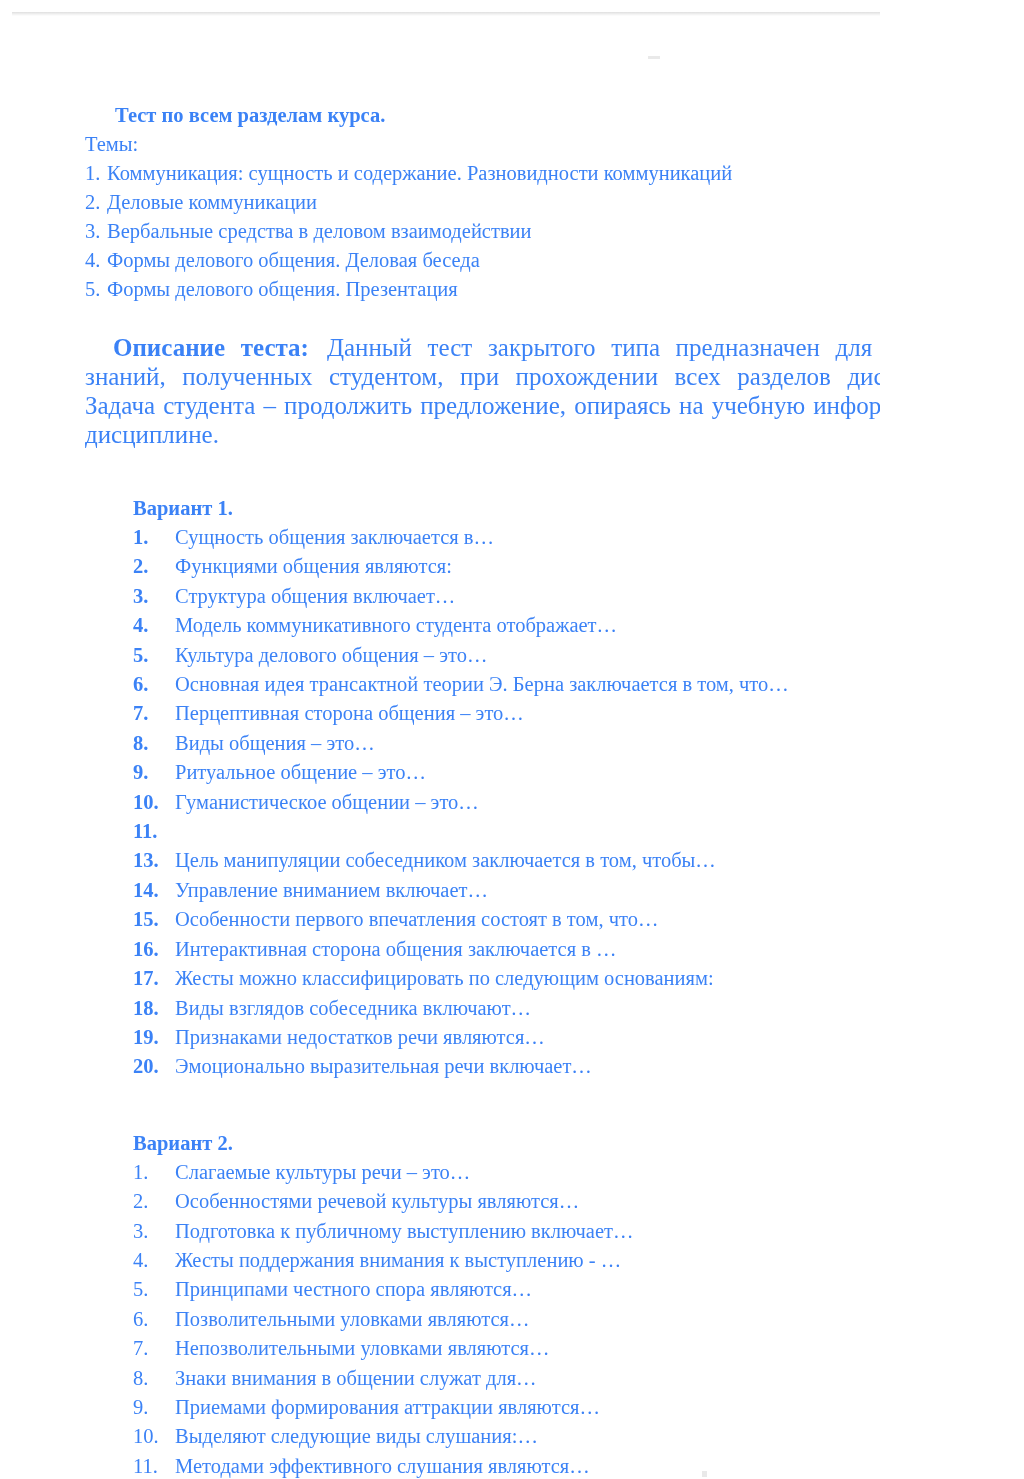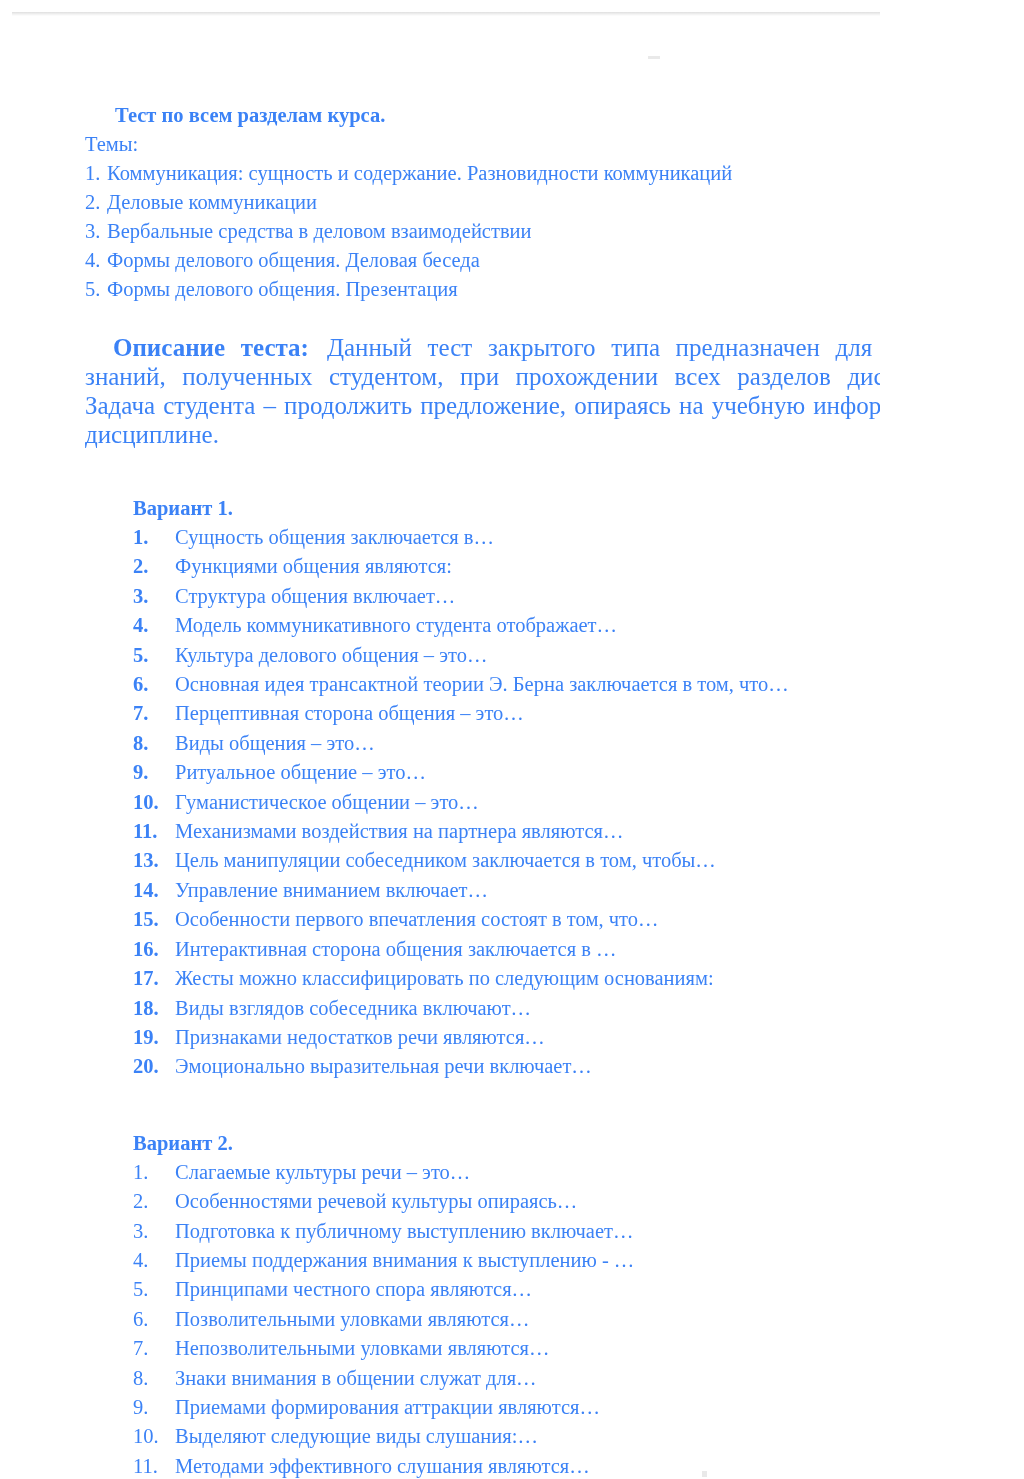--- a/index.html
+++ b/index.html
@@ -209,21 +209,20 @@
         <li>
             <span class="num">9.</span>
             <span class="txt">Ритуальное общение – это…</span>
           </li>
         <li>
             <span class="num">10.</span>
             <span class="txt">Гуманистическое общении – это…</span>
           </li>
         <li>
             <span class="num">11.</span>
-            <span class="txt">Механизмами воздействия на партнера являются…</span>
           </li>
         <li>
             <span class="num">13.</span>
             <span class="txt">Цель манипуляции собеседником заключается в том, чтобы…</span>
           </li>
         <li>
             <span class="num">14.</span>
             <span class="txt">Управление вниманием включает…</span>
           </li>
         <li>
@@ -256,29 +255,29 @@
     <section class="variant second">
       <p class="variant-title">Вариант 2.</p>
 
       <ol class="q-list">
         <li>
             <span class="num">1.</span>
             <span class="txt">Слагаемые культуры речи – это…</span>
           </li>
         <li>
             <span class="num">2.</span>
-            <span class="txt">Особенностями речевой культуры опираясь…</span>
+            <span class="txt">Особенностями речевой культуры являются…</span>
           </li>
         <li>
             <span class="num">3.</span>
             <span class="txt">Подготовка к публичному выступлению включает…</span>
           </li>
         <li>
             <span class="num">4.</span>
-            <span class="txt">Приемы поддержания внимания к выступлению - …</span>
+            <span class="txt">Жесты поддержания внимания к выступлению - …</span>
           </li>
         <li>
             <span class="num">5.</span>
             <span class="txt">Принципами честного спора являются…</span>
           </li>
         <li>
             <span class="num">6.</span>
             <span class="txt">Позволительными уловками являются…</span>
           </li>
         <li>

